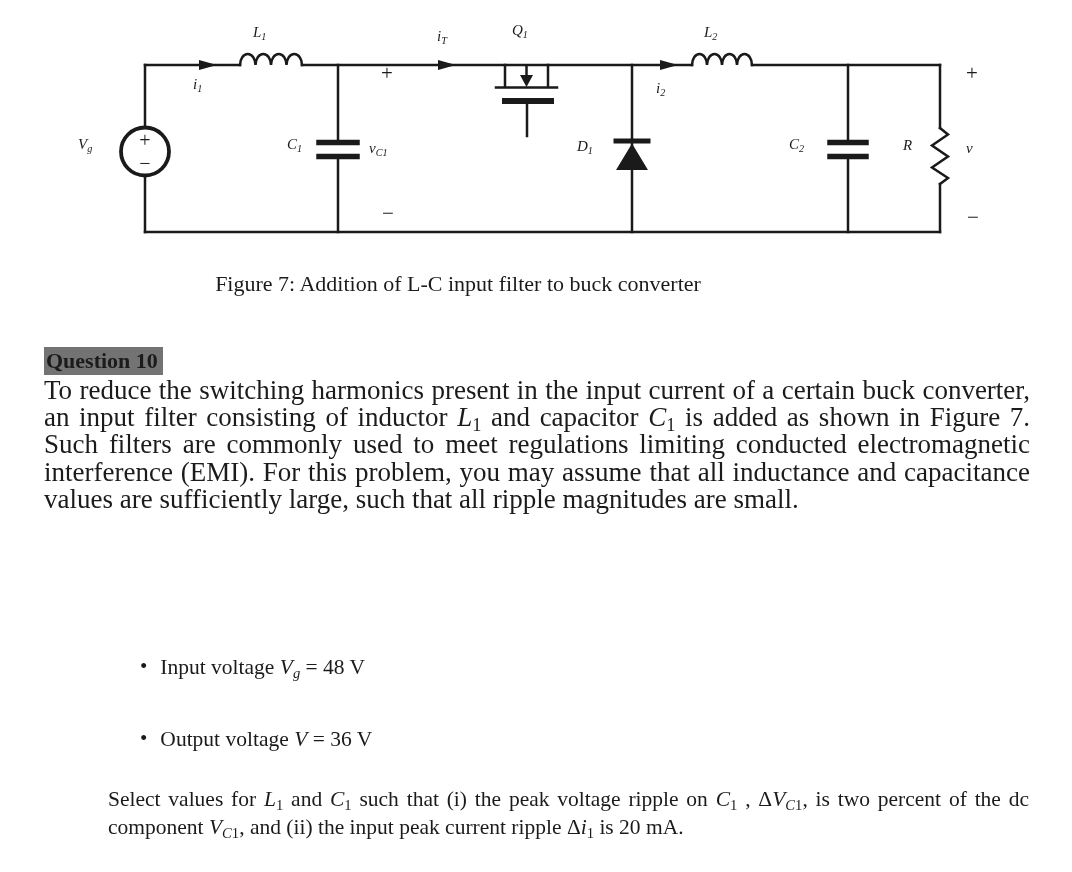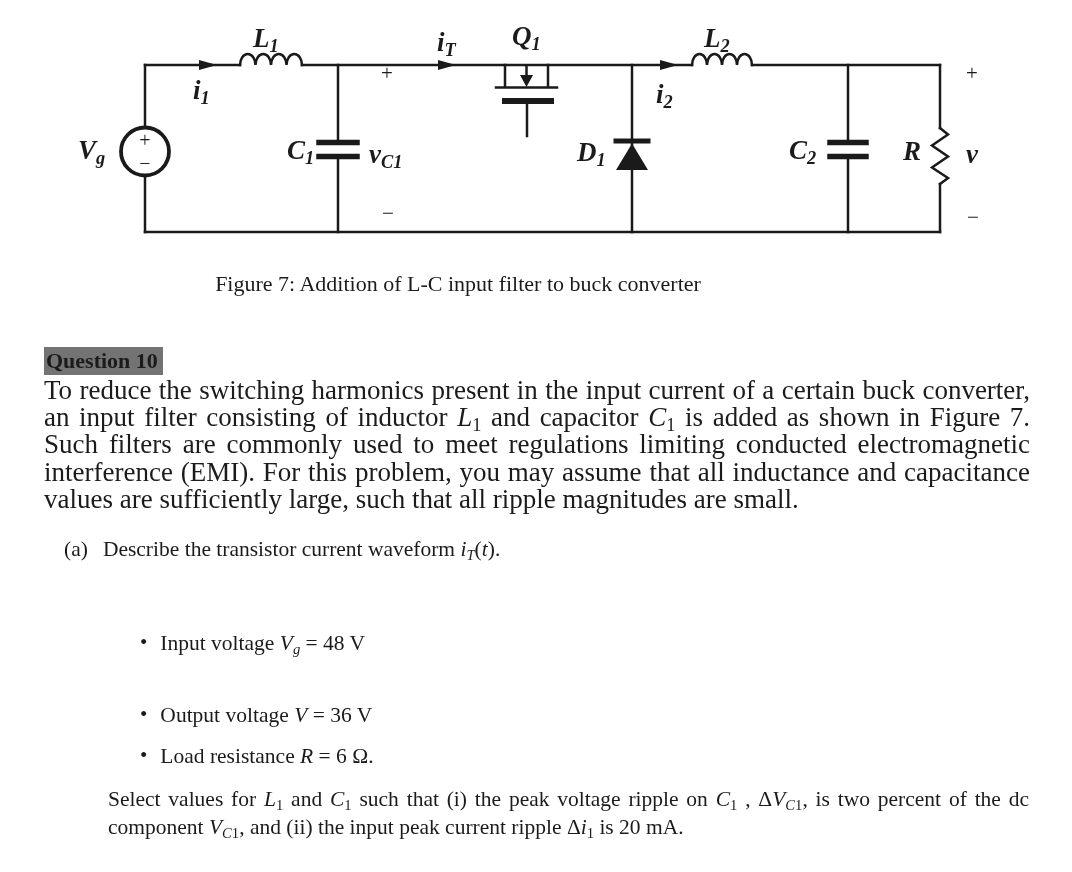--- a/index.html
+++ b/index.html
@@ -18,24 +18,23 @@
   
   .figure {
     position: absolute;
     left: 0; top: 0;
     width: 1072px; height: 255px;
   }
   .figure svg { position: absolute; left: 0; top: 0; }
   .fig-label {
     position: absolute;
     font-style: italic;
-    font-size: 27px;
+    font-size: 15px;
     line-height: 1;
     white-space: nowrap;
-    font-weight: bold;
   }
   .fig-label sub, .rich sub {
     font-size: 68%;
     line-height: 0;
     vertical-align: -0.28em;
   }
   .fig-sign {
     position: absolute;
     font-style: normal;
     font-size: 21px;
@@ -80,20 +79,21 @@
     line-height: 27px;
     white-space: nowrap;
   }
   .item .marker { display: inline-block; margin-right: 15px; }
   .bullet-row {
     position: absolute;
     left: 140px;
     font-size: 21.5px;
     line-height: 27px;
     white-space: nowrap;
+    margin-top: 24px;
   }
   .bullet-row .dot {
     display: inline-block;
     margin-right: 13px;
     font-size: 21px;
     vertical-align: 1px;
   }
   .closing {
     position: absolute;
     left: 108px; top: 786px;
@@ -173,29 +173,23 @@
   </div>
 
   <div class="caption">Figure 7: Addition of L-C input filter to buck converter</div>
 
   <div class="qheading">
     <span class="hl" id="hl-heading" style="background: #737373;">Question 10</span>
   </div>
 
   <div class="intro rich"><span>To reduce the switching harmonics present in the input current of a certain buck converter, an input filter consisting of inductor </span><span class="mi">L</span><sub>1</sub><span> and capacitor </span><span class="mi">C</span><sub>1</sub><span> is added as shown in Figure 7. Such filters are commonly used to meet regulations limiting conducted electromagnetic interference (EMI). For this problem, you may assume that all inductance and capacitance values are sufficiently large, such that all ripple magnitudes are small.</span></div>
 
-  <div class="item rich" style="top:536px;">
-    <span class="marker">(a)</span><span class="rich"><span>Describe the transistor current waveform </span><span class="mi">i</span><sub class="mi">T</sub><span>(</span><span class="mi">t</span><span>).</span></span>
-  </div>
 
   <div class="bullet-row" style="top:629px;">
     <span class="dot">•</span><span class="rich"><span>Input voltage </span><span class="mi">V</span><sub class="mi">g</sub><span> = 48 V</span></span>
   </div>
   <div class="bullet-row" style="top:701px;">
     <span class="dot">•</span><span class="rich"><span>Output voltage </span><span class="mi">V</span><span> = 36 V</span></span>
   </div>
-  <div class="bullet-row" style="top:742px;">
-    <span class="dot">•</span><span class="rich"><span>Load resistance </span><span class="mi">R</span><span> = 6 Ω.</span></span>
-  </div>
 
   <div class="closing rich"><span>Select values for </span><span class="mi">L</span><sub>1</sub><span> and </span><span class="mi">C</span><sub>1</sub><span> such that (i) the peak voltage ripple on </span><span class="mi">C</span><sub>1</sub><span> , Δ</span><span class="mi">V</span><sub class="mi">C</sub><sub>1</sub><span>, is two percent of the dc component </span><span class="mi">V</span><sub class="mi">C</sub><sub>1</sub><span>, and (ii) the input peak current ripple Δ</span><span class="mi">i</span><sub>1</sub><span> is 20 mA.</span></div>
 
 </div>
 
 </body></html>

